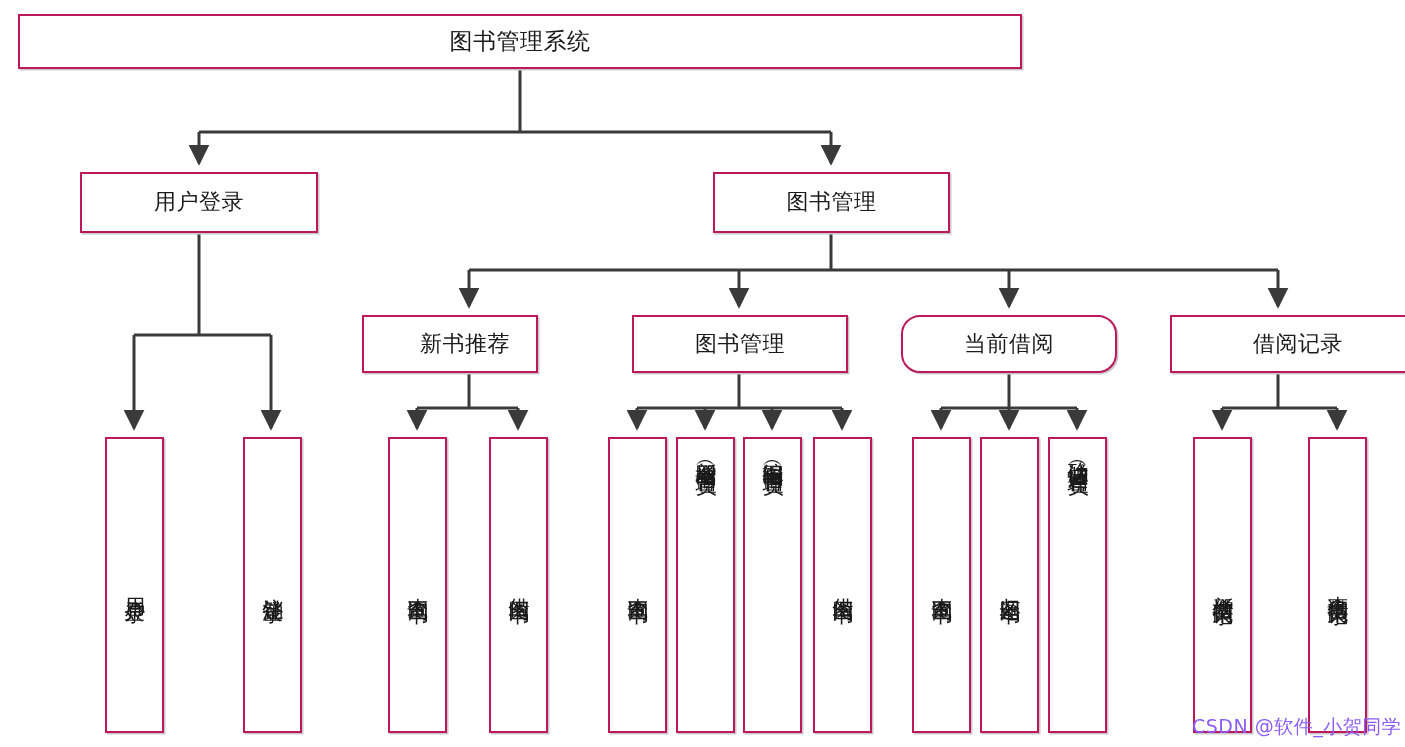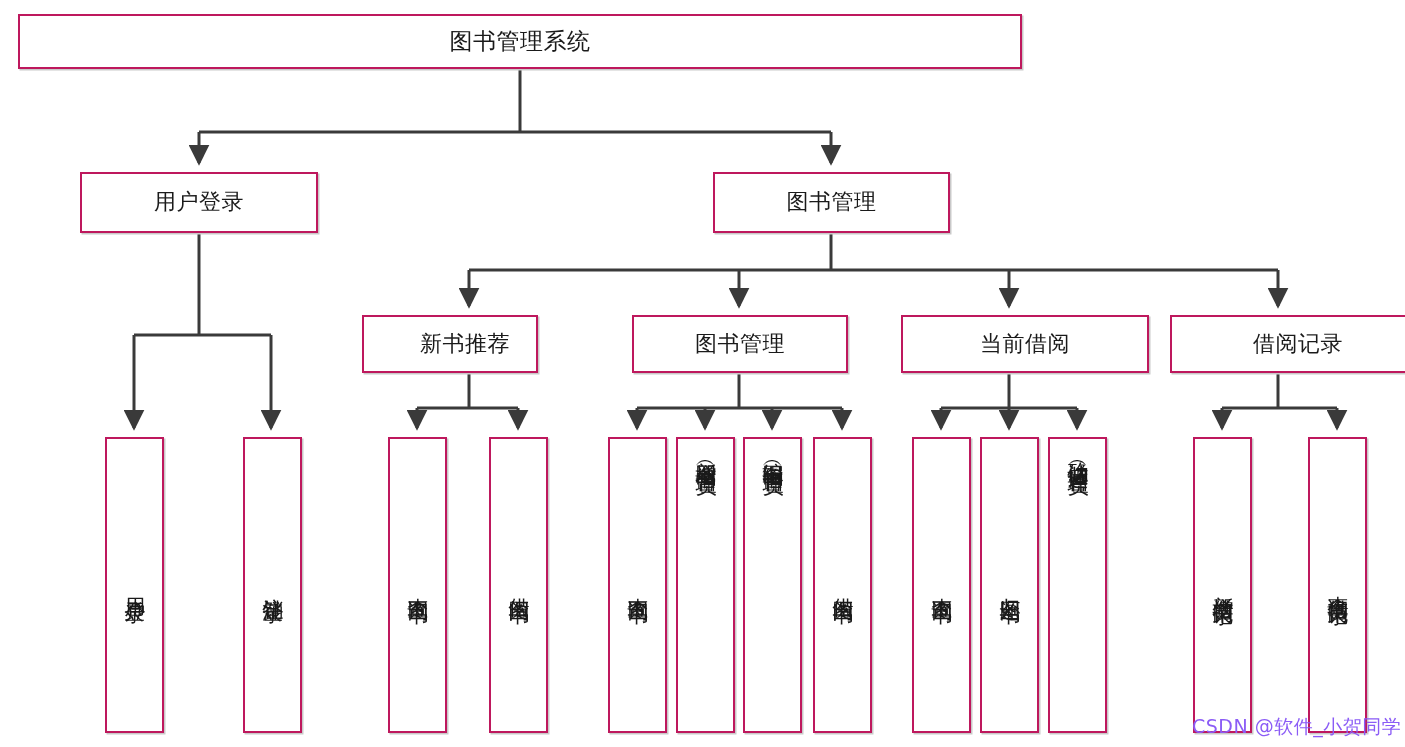--- a/index.html
+++ b/index.html
@@ -142,21 +142,21 @@
   <div class="node horiz" style="left:713px; top:172px; width:237px; height:61px;">
     <span class="label">图书管理</span>
   </div>
 
   <div class="node horiz" style="left:362px; top:315px; width:176px; height:58px;padding-left:30px;">
     <span class="label">新书推荐</span>
   </div>
   <div class="node horiz" style="left:632px; top:315px; width:216px; height:58px;">
     <span class="label">图书管理</span>
   </div>
-  <div class="node horiz" style="left:901px; top:315px; width:248px; height:58px;">
+  <div class="node horiz" style="left:901px; top:315px; width:216px; height:58px;border-radius:19px;">
     <span class="label">当前借阅</span>
   </div>
   <div class="node horiz" style="left:1170px; top:315px; width:256px; height:58px;">
     <span class="label">借阅记录</span>
   </div>
 
   <div class="node vert centered" style="left:105px; top:437px; width:59px; height:296px;">
     <span class="label">用户登录</span>
   </div>
   <div class="node vert centered" style="left:243px; top:437px; width:59px; height:296px;">

